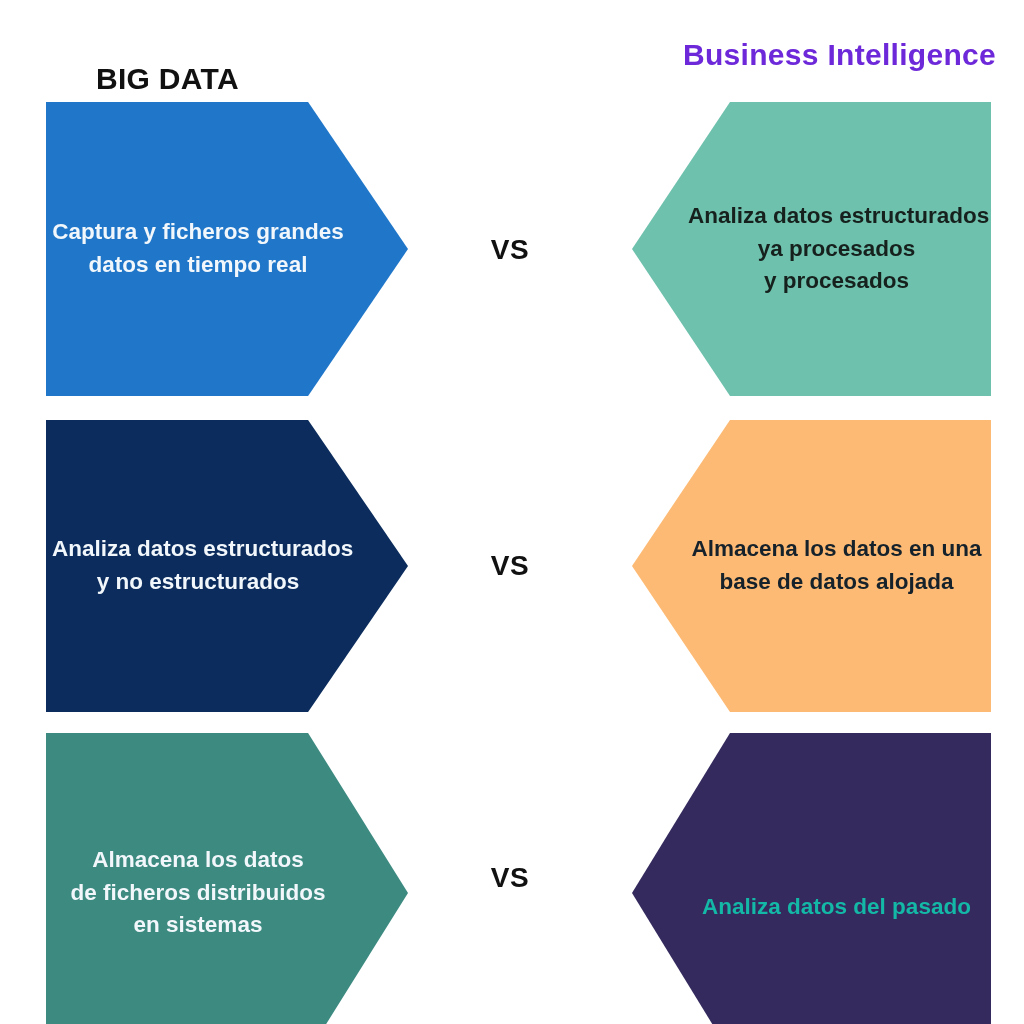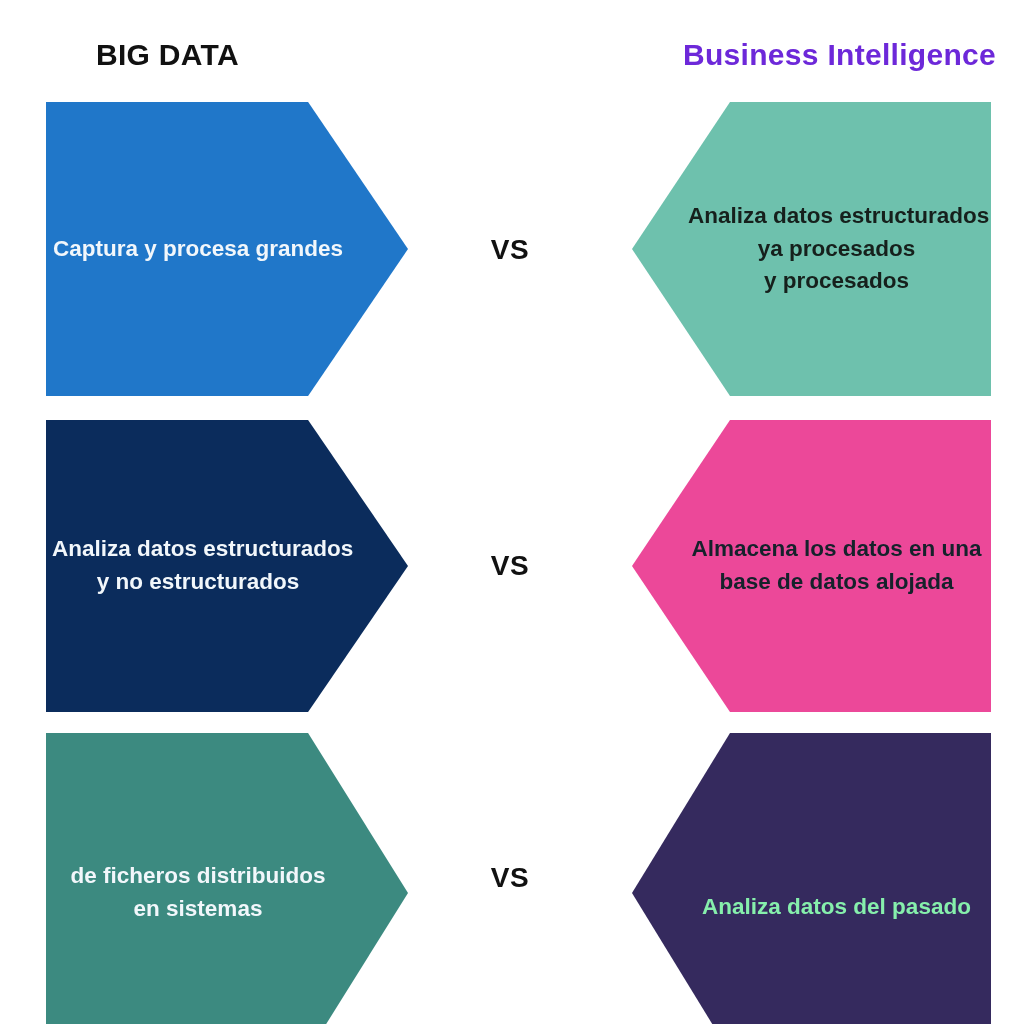--- a/index.html
+++ b/index.html
@@ -104,28 +104,29 @@
   .vs span { position: relative; left: -2px; }
   #vs-0 { top: 236px; }
   #vs-1 { top: 552px; }
   #vs-2 { top: 864px; }
 </style>
 </head>
 <body style="background: rgb(255, 255, 255);">
 
 <div id="infographic" style="background: rgb(255, 255, 255);">
 
-  <div class="col-title" id="title-left" style="color: rgb(17, 17, 17);">BIG DATA</div>
+  <div class="col-title" id="title-left" style="color: rgb(17, 17, 17); margin-top: 24px;">BIG DATA</div>
 
   <div class="col-title" id="title-right" style="color: #6d28d9;">Business Intelligence</div>
 
   <div class="row" id="row-0">
     <div class="arrow left" style="background: rgb(32, 119, 201);">
       <div class="arrow-text" style="color: rgb(242, 247, 251);">
-        <span class="ln">Captura y procesa grandes</span>
+        <span class="ln">Captura y ficheros grandes</span>
+        <span class="ln">datos en tiempo real</span>
       </div>
     </div>
     <div class="arrow right" style="background: rgb(110, 193, 173);">
       <div class="arrow-text" style="color: rgb(22, 32, 28);">
         <span class="ln">Analiza datos estructurados</span>
         <span class="ln">ya procesados</span>
         <span class="ln">y procesados</span>
       </div>
     </div>
   </div>
@@ -133,40 +134,41 @@
     <span>VS</span>
   </div>
 
   <div class="row" id="row-1">
     <div class="arrow left" style="background: rgb(11, 44, 92);">
       <div class="arrow-text" style="color: rgb(242, 247, 251);">
         <span class="ln">Analiza datos estructurados</span>
         <span class="ln">y no estructurados</span>
       </div>
     </div>
-    <div class="arrow right" style="background: #ec4899;">
+    <div class="arrow right" style="background: #fdba74;">
       <div class="arrow-text" style="color: rgb(21, 34, 43);">
         <span class="ln">Almacena los datos en una</span>
         <span class="ln">base de datos alojada</span>
       </div>
     </div>
   </div>
   <div class="vs" id="vs-1" style="color: rgb(17, 17, 17);">
     <span>VS</span>
   </div>
 
   <div class="row" id="row-2">
     <div class="arrow left" style="background: rgb(60, 138, 128);">
       <div class="arrow-text" style="color: rgb(242, 247, 251);">
+        <span class="ln">Almacena los datos</span>
         <span class="ln">de ficheros distribuidos</span>
         <span class="ln">en sistemas</span>
       </div>
     </div>
     <div class="arrow right" style="background: rgb(53, 42, 94);">
-      <div class="arrow-text" style="color: #86efac; margin-top: 28px;">
+      <div class="arrow-text" style="color: #14b8a6; margin-top: 28px;">
         <span class="ln">Analiza datos del pasado</span>
       </div>
     </div>
   </div>
   <div class="vs" id="vs-2" style="color: rgb(17, 17, 17);">
     <span>VS</span>
   </div>
 
 </div>
 

